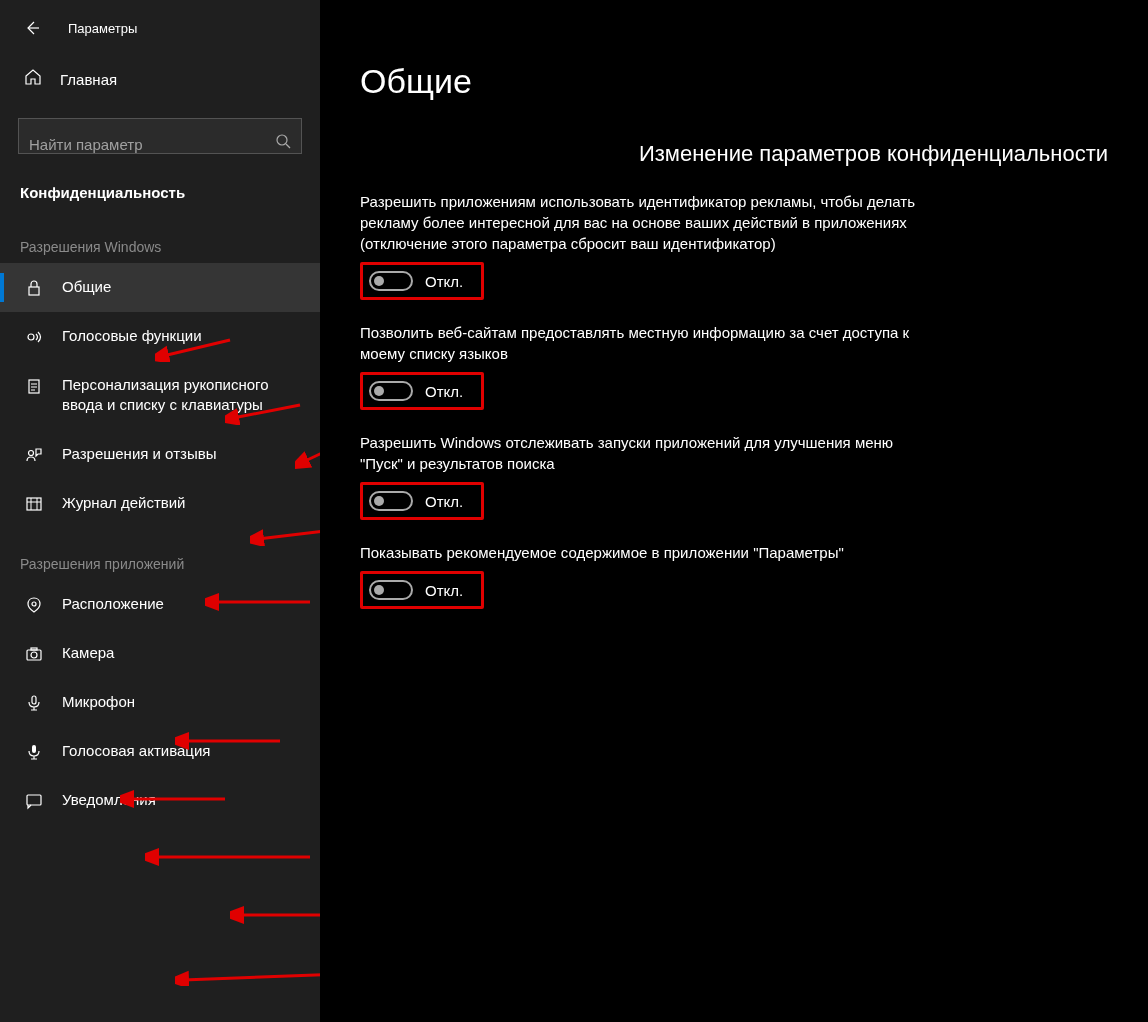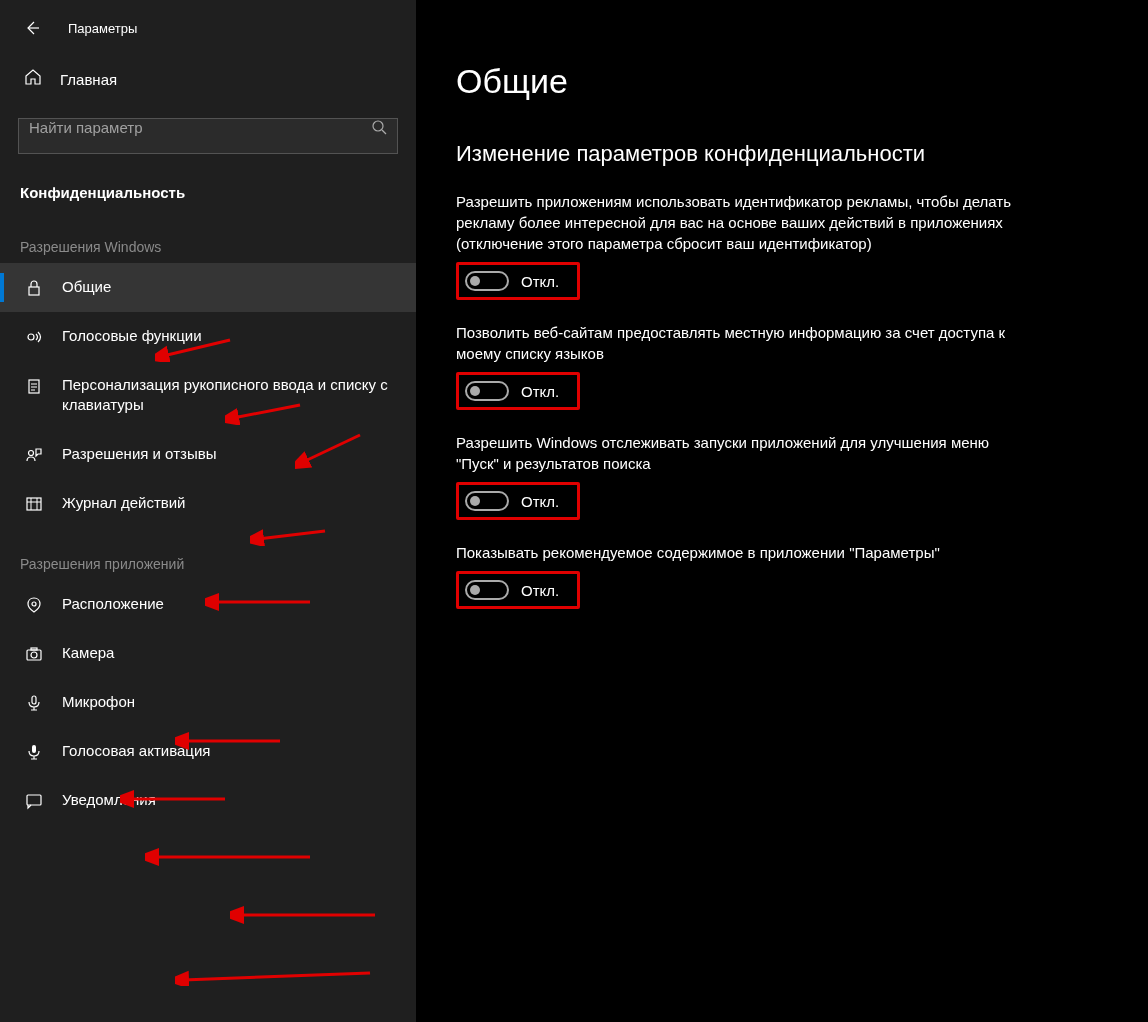--- a/index.html
+++ b/index.html
@@ -6,21 +6,21 @@
 body {
   font-family: "Segoe UI", Tahoma, sans-serif;
   background: #000;
   color: #fff;
   width: 1148px;
   height: 1022px;
   overflow: hidden;
   display: flex;
 }
 .sidebar {
-  width: 416px;
+  width: 320px;
   background: #1f1f1f;
   height: 100%;
   display: flex;
   flex-direction: column;
   position: relative;
 }
 .titlebar {
   display: flex;
   align-items: center;
   padding: 18px 20px 18px 22px;
@@ -49,21 +49,21 @@
 }
 .home-row .label {
   font-size: 15px;
 }
 .search-box {
   margin: 18px 18px 0 18px;
   height: 36px;
   border: 1px solid #535353;
   background: #2b2b2b;
   display: flex;
-  align-items: flex-start;
+  align-items: flex-end;
   padding: 0 10px;
 }
 .search-box input {
   flex: 1;
   background: transparent;
   border: none;
   outline: none;
   color: #fff;
   font-size: 15px;
   font-family: inherit;
@@ -118,20 +118,21 @@
 }
 .page-heading {
   font-size: 34px;
   font-weight: 400;
   margin-bottom: 40px;
 }
 .sub-heading {
   font-size: 22px;
   font-weight: 400;
   margin-bottom: 24px;
+  text-align: right;
 }
 .setting-block {
   margin-bottom: 22px;
   max-width: 560px;
 }
 .setting-desc {
   font-size: 15px;
   line-height: 1.4;
   margin-bottom: 8px;
 }

